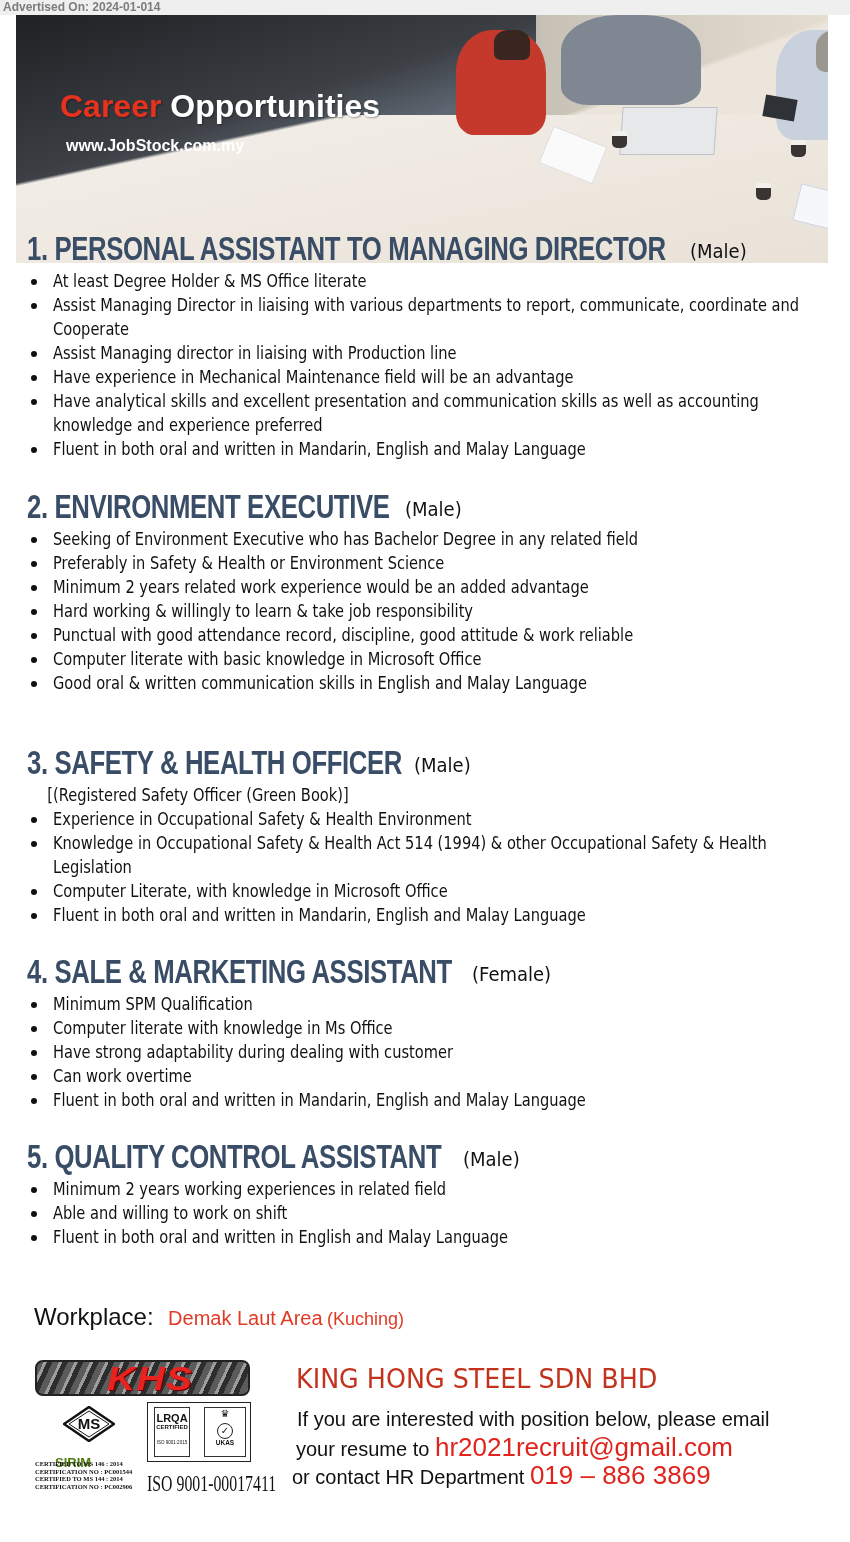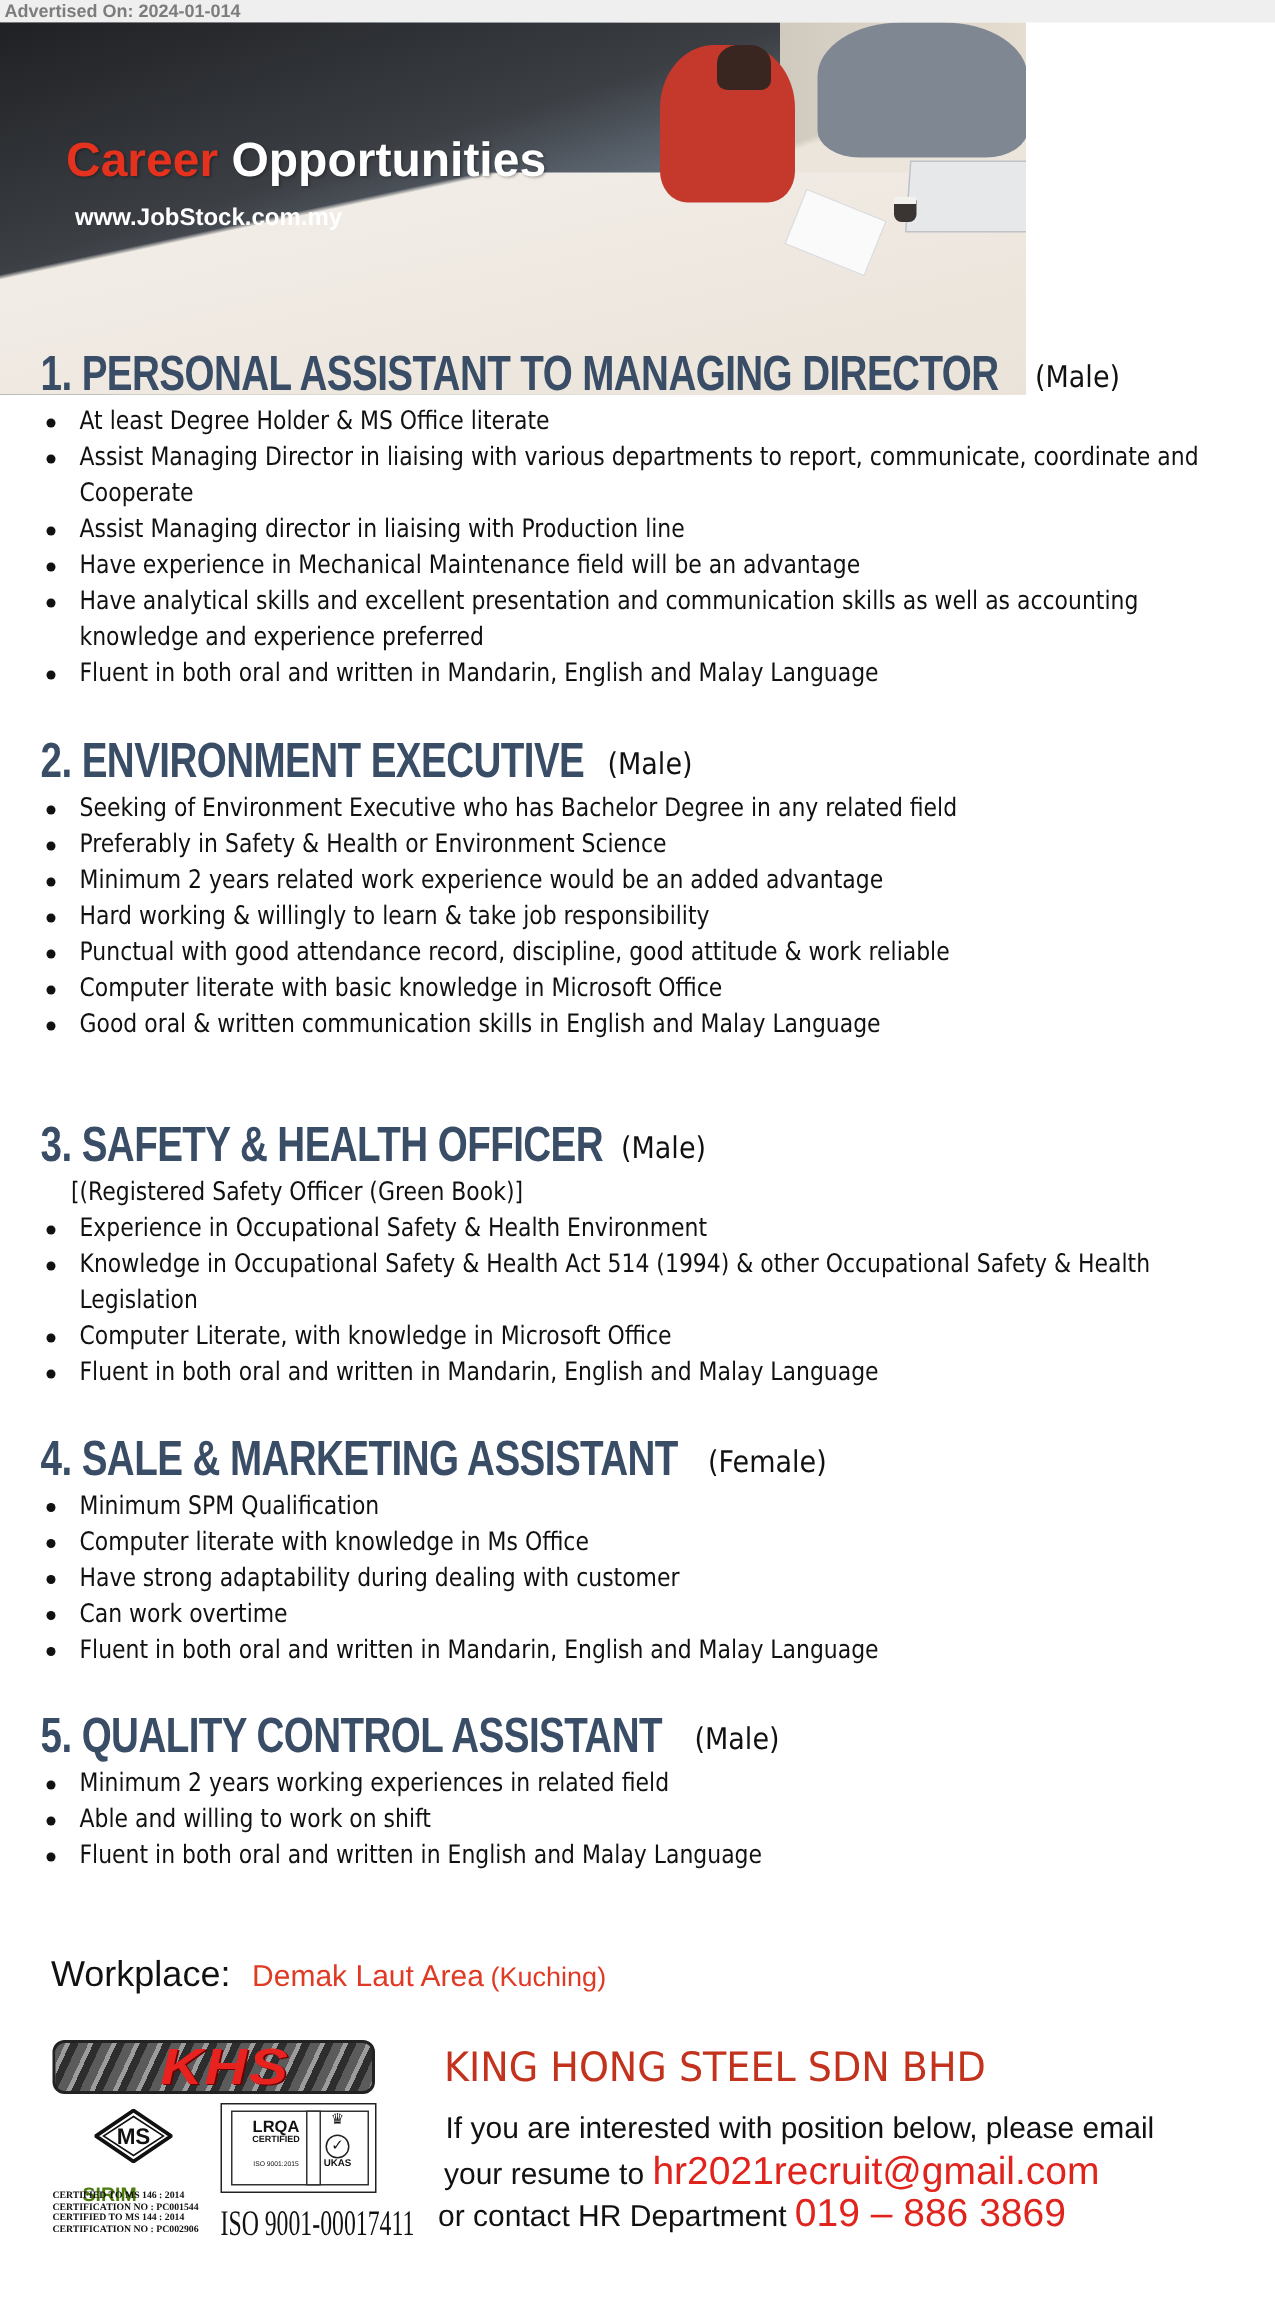--- a/index.html
+++ b/index.html
@@ -7,21 +7,21 @@
     body { position: relative; font-family: "Liberation Sans", sans-serif; color: #111; }
 
     .adv-bar {
       position: absolute; left: 0; top: 0; width: 850px; height: 15px;
       background: #efefef;
       font-family: "Liberation Sans", sans-serif; font-weight: bold;
       font-size: 12px; line-height: 15px; color: #7c7c7c; padding-left: 3px;
     }
 
     .banner {
-      position: absolute; left: 0; top: 15px; width: 684px; height: 248px; overflow: hidden;
+      position: absolute; left: 16px; top: 15px; width: 812px; height: 248px; overflow: hidden;
       background:
         linear-gradient(160deg, rgba(0,0,0,0) 55%, rgba(236,229,219,1) 56%),
         linear-gradient(90deg, #2b2d31 0%, #43474d 25%, #6c7c8e 45%, #8a99aa 55%, #c7c1b6 65%, #e5ddd0 100%);
     }
     .banner .shade {
       position: absolute; left: 0; top: 0; width: 520px; height: 248px;
       background: linear-gradient(163deg, #1f2124 0%, #3b3e43 40%, #7b8a9a 70%, rgba(150,165,180,0) 71%);
     }
     .banner .table {
       position: absolute; left: 0; top: 100px; width: 850px; height: 160px;
@@ -93,21 +93,21 @@
       position: absolute; left: 70px; top: -3px; font-family: "Liberation Sans", sans-serif; font-weight: bold;
       font-size: 34px; color: #e8231f; letter-spacing: 1px; text-shadow: 1px 1px 0 #6a0000;
       transform: scaleX(1.15); transform-origin: left top;
     }
     .ms-diamond {
       position: absolute; left: 28px; top: 46px; width: 52px; height: 36px;
     }
     .sirim { position: absolute; left: 20px; top: 95px; font-family: "Liberation Sans", sans-serif; font-weight: bold; font-size: 13px; color: #4d7c0f; }
     .certs { position: absolute; left: 0px; top: 100px; font-family: "Liberation Serif", serif; font-weight: bold; font-size: 6.5px; line-height: 7.5px; color: #111; white-space: nowrap; }
     .lrqa-box { position: absolute; left: 112px; top: 42px; width: 104px; height: 60px; border: 1.5px solid #222; }
-    .lrqa { position: absolute; left: 6px; top: 4px; width: 60px; height: 50px; border: 1px solid #333; text-align: center; font-family: "Liberation Sans", sans-serif; }
+    .lrqa { position: absolute; left: 6px; top: 4px; width: 36px; height: 50px; border: 1px solid #333; text-align: center; font-family: "Liberation Sans", sans-serif; }
     .lrqa .l1 { font-weight: bold; font-size: 11px; margin-top: 4px; }
     .lrqa .l2 { font-size: 6px; font-weight: bold; }
     .lrqa .l3 { font-size: 4.5px; margin-top: 10px; }
     .ukas { position: absolute; left: 56px; top: 4px; width: 42px; height: 50px; border: 1px solid #333; text-align: center; font-family: "Liberation Sans", sans-serif; }
     .ukas .crown { font-size: 10px; line-height: 12px; }
     .ukas .check { display: inline-block; width: 16px; height: 16px; border: 1.5px solid #222; border-radius: 50%; font-size: 10px; line-height: 13px; }
     .ukas .u1 { font-size: 6.5px; font-weight: bold; }
     .iso { position: absolute; left: 112px; top: 110px; font-family: "Liberation Serif", serif; font-size: 24px; color: #111; transform: scaleX(0.66); transform-origin: left top; white-space: nowrap; }
 
     .company { position: absolute; left: 296px; top: 1363px; font-family: "DejaVu Sans", sans-serif; font-size: 27px; color: #c2321c; white-space: nowrap; transform: scaleX(0.94); transform-origin: left top; }

